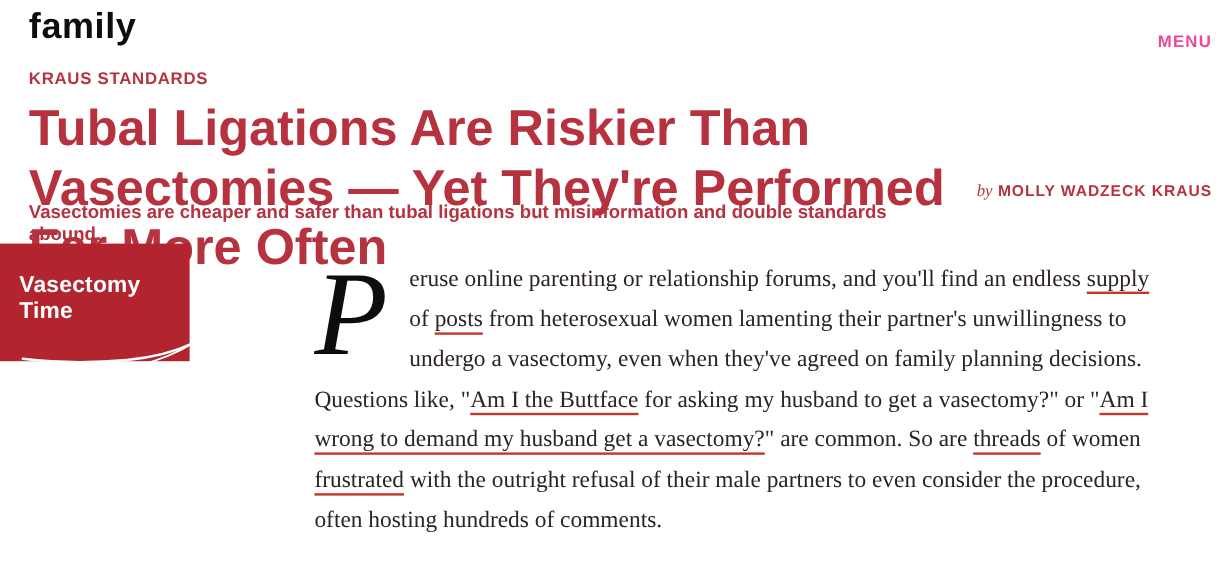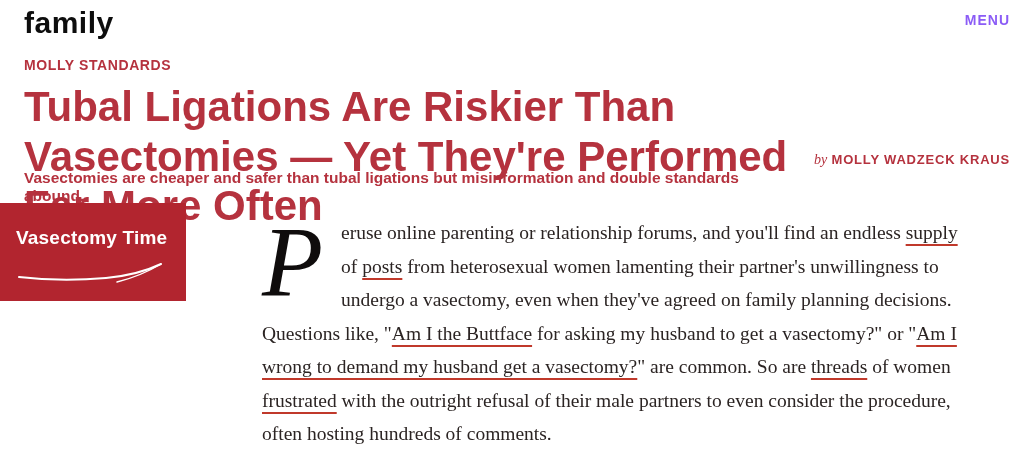--- a/index.html
+++ b/index.html
@@ -17,24 +17,24 @@
     background:#fff;
     overflow:hidden;
     font-family:"Liberation Sans",sans-serif;
   }
   .logo{
     position:absolute;left:24px;top:6px;
     font-size:30px;font-weight:700;letter-spacing:.5px;color:#0d0d0d;
     text-decoration:none;
   }
   .menu-btn{
-    position:absolute;right:14px;top:12px;
+    position:absolute;right:14px;top:26px;
     background:none;border:none;cursor:pointer;
     font-family:"Liberation Sans",sans-serif;
-    font-size:14px;font-weight:600;letter-spacing:1px;color:#8b5cf6;
+    font-size:14px;font-weight:600;letter-spacing:1px;color:#ec4899;
   }
   .category{
     position:absolute;left:24px;top:57px;
     font-size:14px;font-weight:700;letter-spacing:.6px;
     color:var(--headline-red);text-decoration:none;
   }
   .headline{
     position:absolute;left:24px;top:82px;width:790px;
     font-size:42px;line-height:1.18;font-weight:700;
     color:var(--headline-red);
@@ -54,21 +54,21 @@
   .byline .author{
     font-size:13px;font-weight:700;letter-spacing:.8px;
     color:var(--headline-red);text-decoration:none;
   }
   .byline .date{
     margin-top:7px;
     font-family:"Liberation Serif",serif;
     font-style:italic;font-size:13.5px;
   }
   .series-card{
-    position:absolute;left:0;top:203px;width:186px;height:98px;
+    position:absolute;left:0;top:203px;width:158px;height:98px;
     background:var(--brand-red);cursor:pointer;
     padding:24px 14px 0 16px;
   }
   .series-card .label{
     color:#fff;font-size:19px;font-weight:700;letter-spacing:.2px;
   }
   .series-card svg{display:block;margin-top:10px;}
   .body{
     position:absolute;left:262px;top:216px;width:708px;
     font-family:"Liberation Serif",serif;
@@ -92,21 +92,21 @@
 </style>
 </head>
 <body>
 
 <div class="page">
 
   <a class="logo" href="#">family</a>
 
   <button class="menu-btn">MENU</button>
 
-  <a class="category" href="#">MOLLY STANDARDS</a>
+  <a class="category" href="#">KRAUS STANDARDS</a>
 
   <h1 class="headline">Tubal Ligations Are Riskier Than Vasectomies — Yet They're Performed Far More Often</h1>
 
   <p class="dek">Vasectomies are cheaper and safer than tubal ligations but misinformation and double standards abound.</p>
 
   <div class="byline">
     <div class="author-line">
       <span class="prefix">by</span>
       <a class="author" href="#">MOLLY WADZECK KRAUS</a>
     </div>

